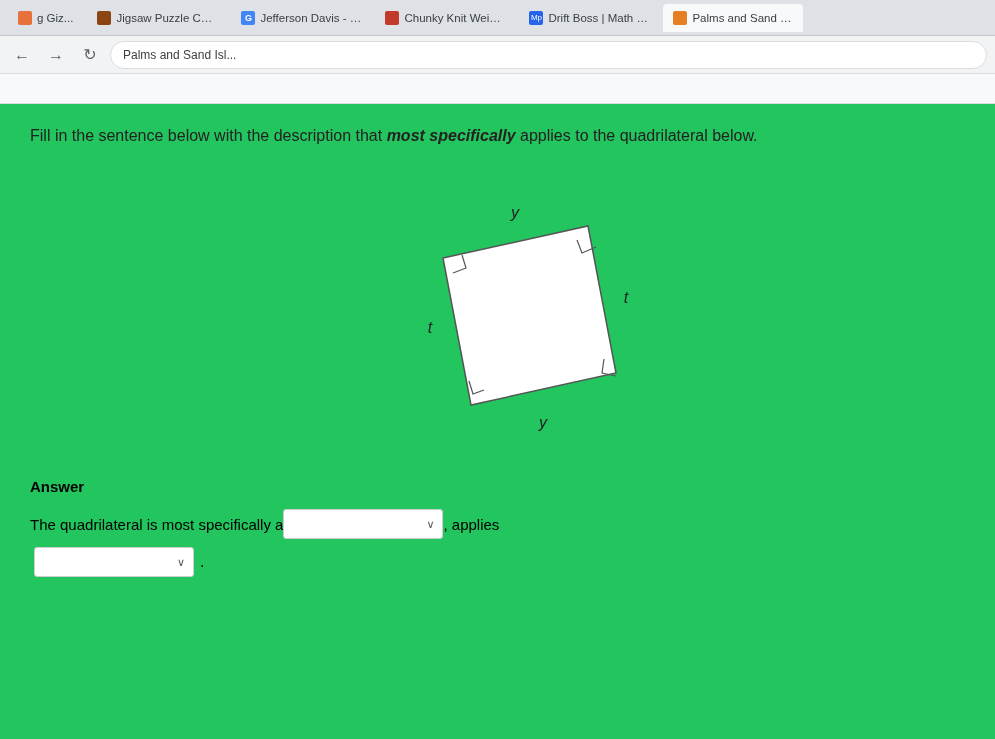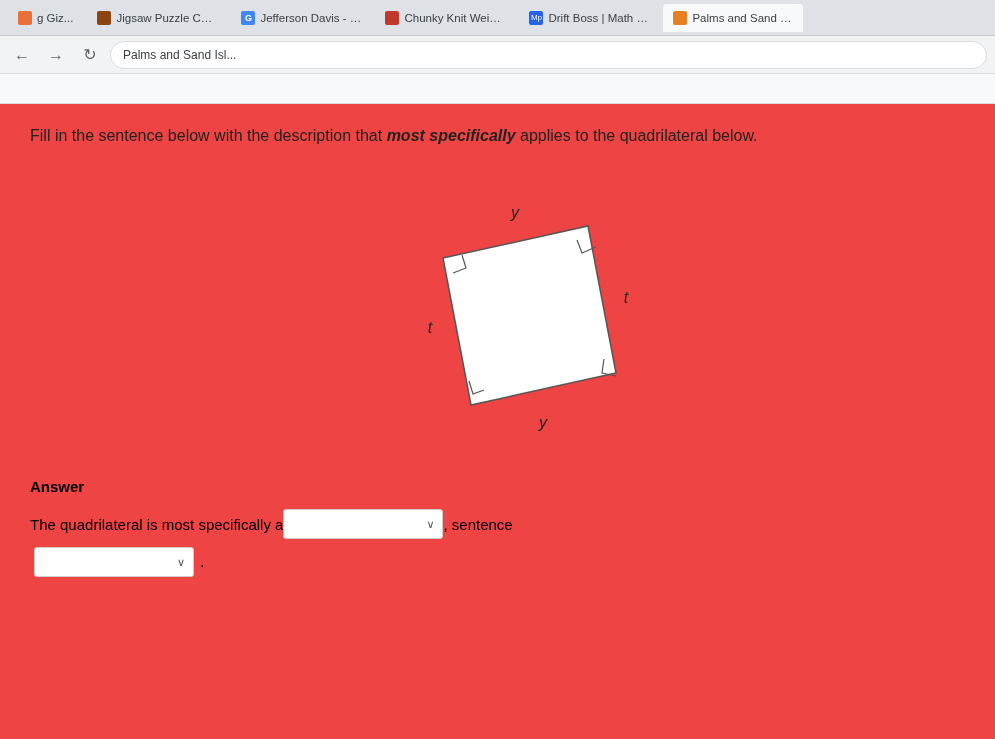--- a/index.html
+++ b/index.html
@@ -110,21 +110,21 @@
 
     .bm-icon {
       width: 14px;
       height: 14px;
       border-radius: 2px;
       flex-shrink: 0;
     }
 
     
     .page-content {
-      background: #ef4444;
+      background: #22c55e;
       padding: 20px 30px;
       height: calc(739px - 36px - 38px - 30px);
       overflow-y: auto;
       position: relative;
     }
 
     .instruction-text {
       font-size: 16px;
       color: #222;
       line-height: 1.5;
@@ -298,21 +298,21 @@
 
   <div class="answer-section">
     <div class="answer-label">Answer</div>
 
     <div class="answer-row">
       <span>The quadrilateral is most specifically a</span>
       <div class="answer-dropdown">
         <span class="dropdown-text"></span>
         <span class="dropdown-arrow">∨</span>
       </div>
-      <span>, sentence</span>
+      <span>, applies</span>
     </div>
 
     <div class="second-dropdown-row">
       <div class="second-dropdown">
         <span class="dropdown-text"></span>
         <span class="dropdown-arrow">∨</span>
       </div>
       <span>.</span>
     </div>
   </div>

